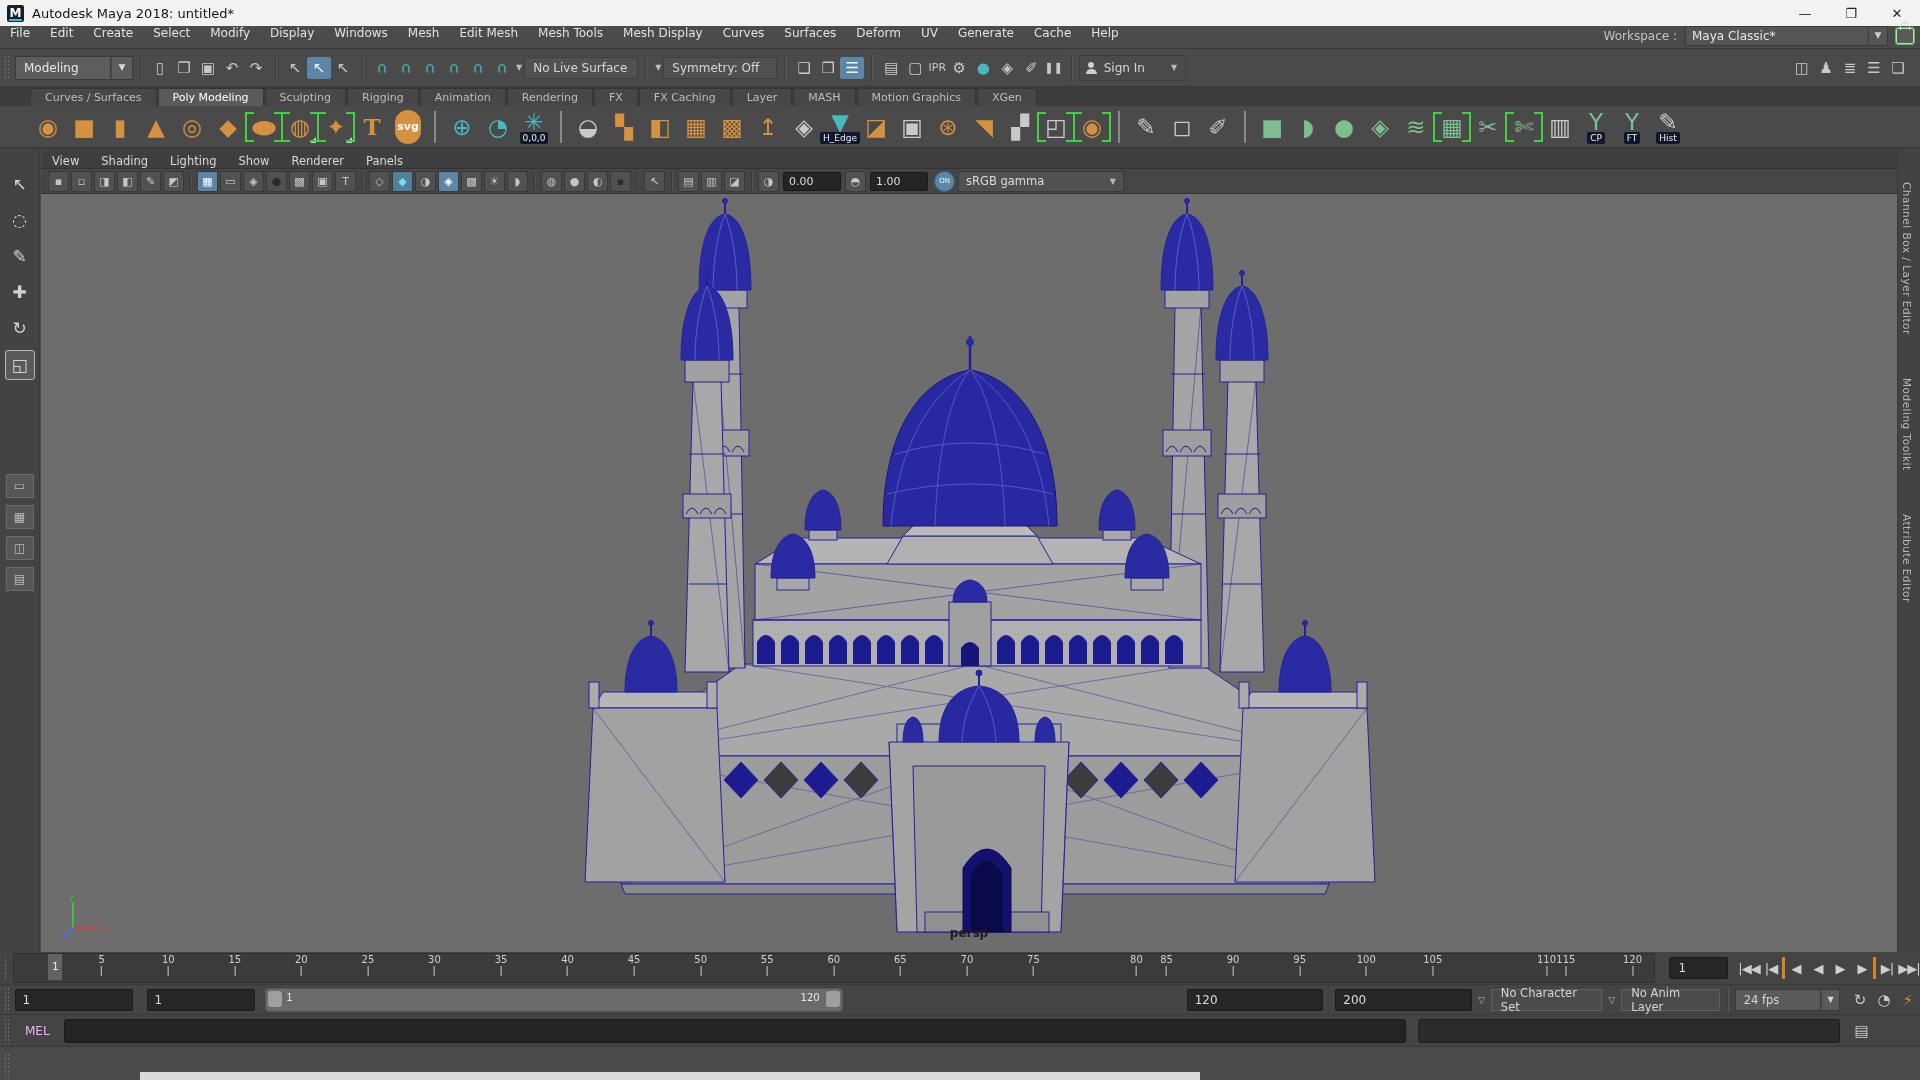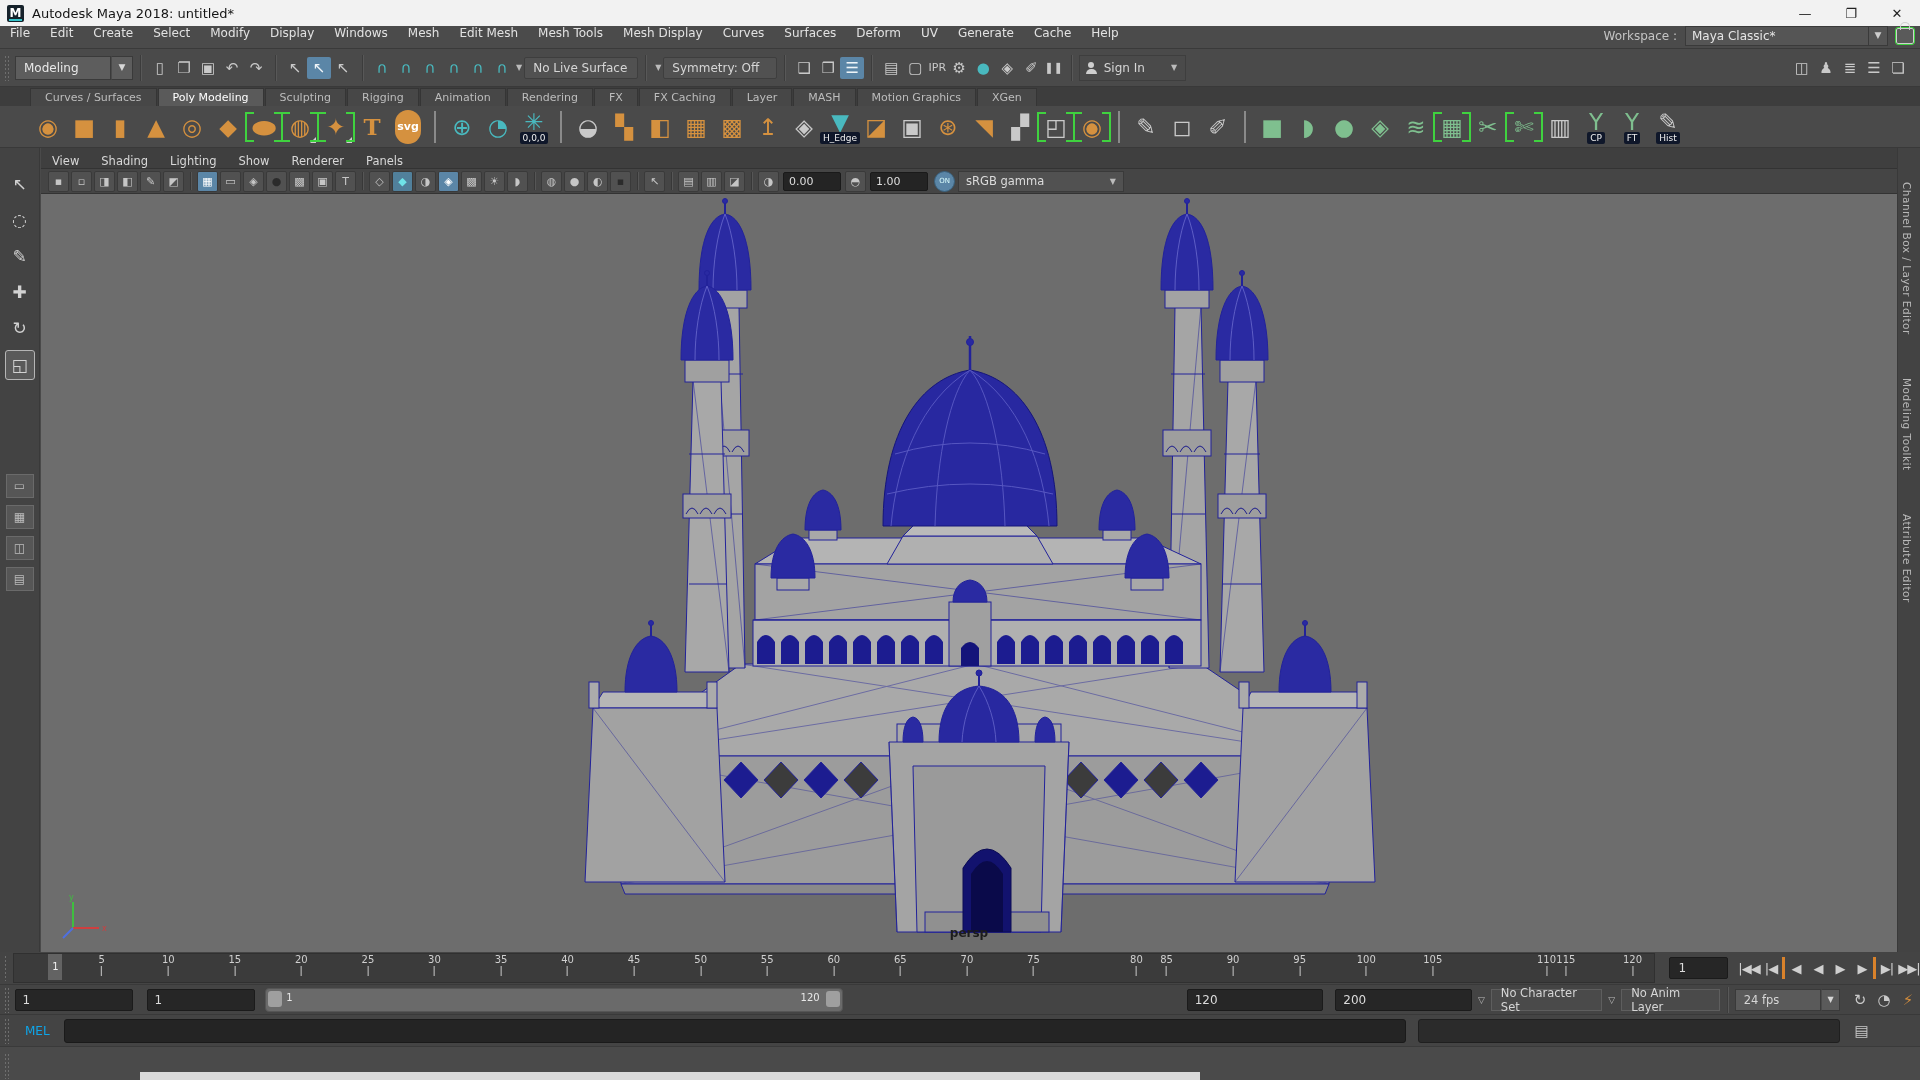--- a/index.html
+++ b/index.html
@@ -140,21 +140,21 @@
   .dd-arrow{font-size:9px;color:#bbb;margin:0 6px;}
   .r-box{height:20px;border:1px solid #5e5e5e;background:#4a4a4a;color:#d6d6d6;display:flex;align-items:center;
          padding:0 9px;font-size:11.5px;}
   .fps-select{height:20px;background:#5a5a5a;border:1px solid #3a3a3a;display:flex;align-items:center;
               padding:0 8px;width:74px;font-size:11.5px;}
   .fps-arrow{width:18px;height:20px;background:#5a5a5a;border:1px solid #3a3a3a;border-left:1px solid #4a4a4a;
              text-align:center;line-height:19px;font-size:8px;}
   
   .cmdrow{position:absolute;left:0;top:1014px;width:1920px;height:32px;background:#444;display:flex;
           align-items:center;border-top:1px solid #393939;}
-  .mel-label{color:#0ea5e9;margin:0 14px 0 10px;font-size:12px;}
+  .mel-label{color:#f0abfc;margin:0 14px 0 10px;font-size:12px;}
   .cmd-input{width:1340px;height:22px;background:#242424;border:1px solid #1a1a1a;border-radius:3px;}
   .cmd-result{width:420px;height:22px;background:#2b2b2b;border:1px solid #1f1f1f;border-radius:3px;margin-left:12px;}
   
   .helprow{position:absolute;left:0;top:1046px;width:1920px;height:34px;background:#4a4a4a;border-top:1px solid #3a3a3a;}
   .help-strip{position:absolute;left:140px;bottom:0;width:1060px;height:9px;background:#dadada;}
 </style>
 </head>
 <body>
 
 <div id="app">

